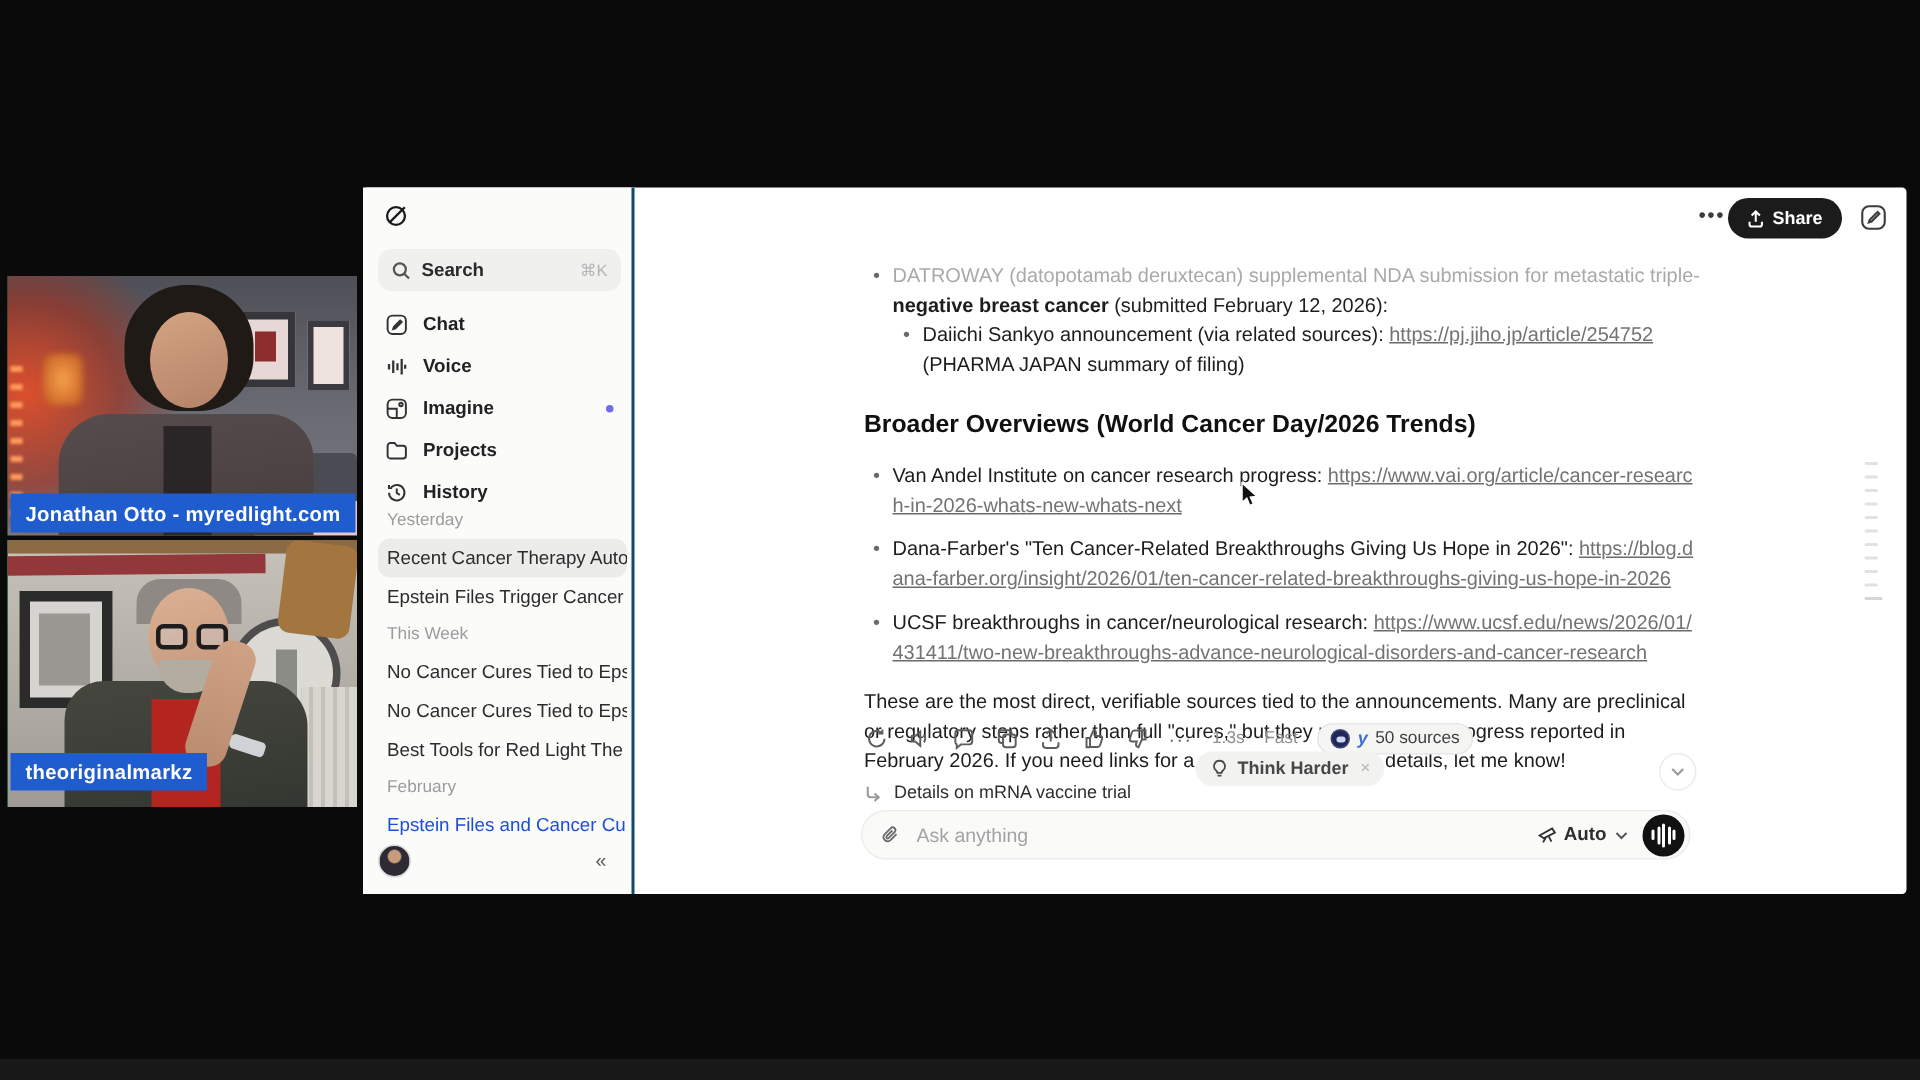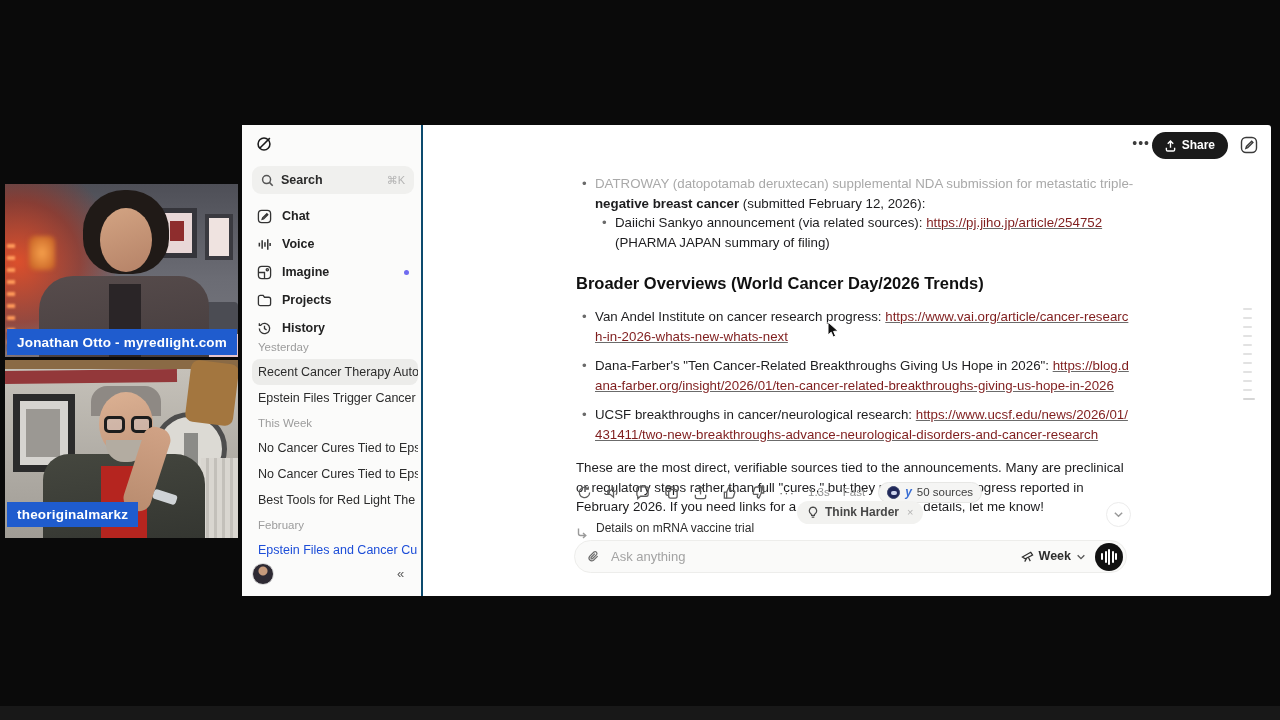--- a/index.html
+++ b/index.html
@@ -88,41 +88,41 @@
   .share-btn { position:absolute; right:43px; top:7px; height:27px; padding:0 13px; border-radius:14px; background:#1b1b1b; color:#fff; font-size:12px; font-weight:700; display:flex; align-items:center; gap:6px; cursor:pointer; }
   .edit-btn { position:absolute; right:13px; top:11px; width:18px; height:18px; color:#3b3b3b; cursor:pointer; }
 
   .chat-col { position:absolute; left:153px; top:7px; width:558px;margin-top:42px; }
   ul.blist { margin:0; padding:0 0 0 19px; list-style:none; }
   ul.blist > li { position:relative; }
   ul.blist > li::before { content:"•"; position:absolute; left:-13px; top:0; color:#6a6a6a; }
   li.faded-marker::before { color:#b5b5b5; }
   .faded { color:#a9a9a9; }
   .sub { margin-top:9px; padding-left:20px !important; }
-  a.lnk { color:#7f1d1d; text-decoration:underline; text-decoration-color:#6b6b6b; word-break:break-all; cursor:pointer; }
+  a.lnk { color:#737373; text-decoration:underline; text-decoration-color:#6b6b6b; word-break:break-all; cursor:pointer; }
   h2.sect { margin:21px 0 13px; font-size:16.5px; line-height:21px; font-weight:700; color:#101010; }
   ul.bullets > li { margin-bottom:10px; }
   p.closing { margin:14px 0 0; }
 
   .toolbar { position:absolute; left:153px; top:357px; display:flex; align-items:center; gap:13px; color:#5d5d5d; }
   .tb-ic { width:16px; height:16px; display:flex; align-items:center; justify-content:center; cursor:pointer; }
   .tb-meta { font-size:11.5px; color:#8e8e8e; }
   .src-pill { height:21px; border-radius:11px; background:#f5f5f4; border:1px solid #e7e7e5; display:flex; align-items:center; gap:5px; padding:0 8px; cursor:pointer; }
   .fav1 { width:13px; height:13px; border-radius:50%; background:#20285a; border:1px solid #3c466e; position:relative; }
   .fav1::after { content:""; position:absolute; left:3px; top:4px; width:6px; height:4px; background:#cfd6ee; border-radius:2px; }
   .fav2 { font-size:12px; font-weight:700; font-style:italic; color:#3b6fd4; line-height:13px; }
   .src-lbl { font-size:11.5px; color:#3f3f3f; }
 
   .think-pill { position:absolute; left:374px; top:376px; height:23px; border-radius:12px; background:#f2f2f0; display:flex; align-items:center; gap:6px; padding:0 10px; cursor:pointer; }
   .think-lbl { font-size:12px; color:#474747; font-weight:600; }
   .think-x { font-size:11px; color:#b3b3b3; margin-left:2px; }
 
   .scroll-btn { position:absolute; left:683px; top:377px; width:25px; height:25px; border-radius:50%; background:#fff; border:1px solid #ececec; display:flex; align-items:center; justify-content:center; color:#9a9a9a; cursor:pointer; }
 
-  .followup { position:absolute; left:153px; top:394px; display:flex; align-items:flex-end; gap:8px; cursor:pointer; }
+  .followup { position:absolute; left:153px; top:394px; display:flex; align-items:center; gap:8px; cursor:pointer; }
   .followup .f-lbl { font-size:12px; color:#2e2e2e; }
   .fu-arrow { color:#9a9a9a; }
 
   .composer { position:absolute; left:151px; top:415px; width:553px; height:33px; border-radius:17px; background:#fafaf9; border:1px solid #ededeb; display:flex; align-items:center; gap:9px; padding:0 3px 0 12px; }
   .composer input { flex:1; border:none; outline:none; background:transparent; font-family:"Liberation Sans",sans-serif; font-size:13px; color:#333; }
   .composer input::placeholder { color:#a3a3a3; }
   .auto-group { display:flex; align-items:center; gap:5px; color:#2e2e2e; cursor:pointer; }
   .auto-lbl { font-size:12.5px; font-weight:700; }
   .voice-btn { width:28px; height:28px; border-radius:50%; background:#111; display:flex; align-items:center; justify-content:center; gap:1.5px; cursor:pointer; }
   .voice-btn i { display:block; width:2px; border-radius:1px; background:#fff; }
@@ -370,21 +370,21 @@
     <div class="composer">
       <svg width="13" height="14" viewBox="0 0 14 15" fill="none" stroke="#6b6b6b" stroke-width="1.3">
           <path d="M11.5 6.5 L7 11 a3 3 0 0 1 -4.2-4.2 L7.5 2.1 a2 2 0 0 1 2.8 2.8 L5.8 9.4 a1 1 0 0 1 -1.4-1.4 L8.5 3.9"></path>
         </svg>
       <input type="text" placeholder="Ask anything" style="">
       <span class="auto-group">
         <svg width="13" height="13" viewBox="0 0 14 14" fill="none" stroke="#2e2e2e" stroke-width="1.3">
             <path d="M1.5 7.5 L10.5 2.5 L12.5 5.5 L4.5 9.5 Z"></path>
             <path d="M6 9 L4 12.5 M8 8 L10 12"></path>
           </svg>
-        <span class="auto-lbl">Week</span>
+        <span class="auto-lbl">Auto</span>
         <svg width="10" height="10" viewBox="0 0 12 12" fill="none" stroke="#555" stroke-width="1.6">
             <path d="M2 4 L6 8 L10 4"></path>
           </svg>
       </span>
       <span class="voice-btn">
         <i style="height:7px"></i>
         <i style="height:12px"></i>
         <i style="height:16px"></i>
         <i style="height:12px"></i>
         <i style="height:7px"></i>

